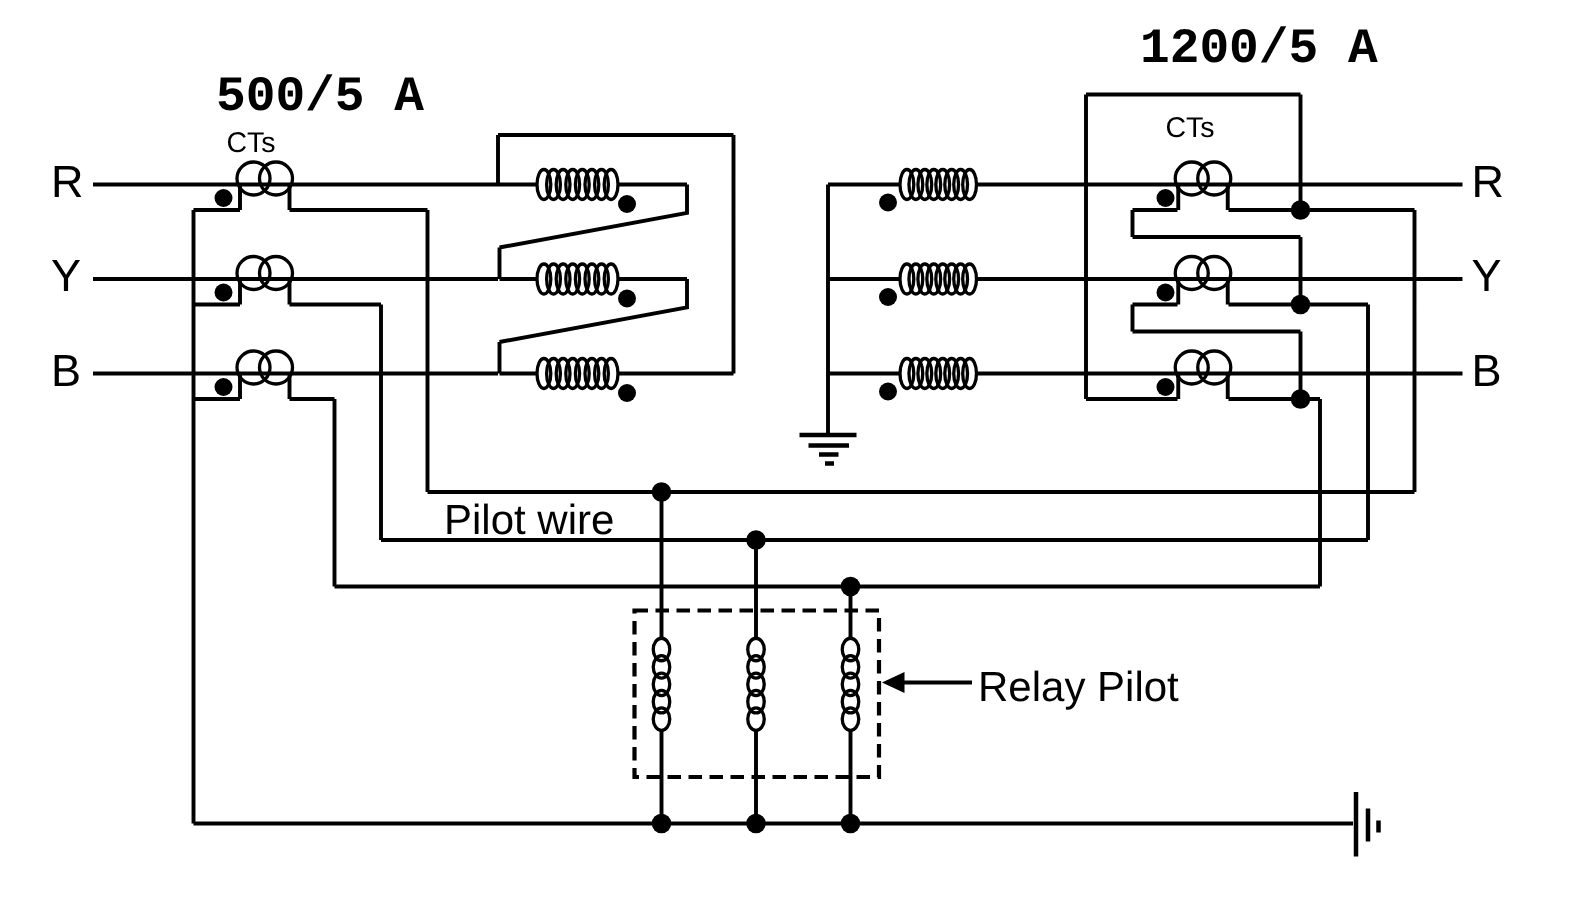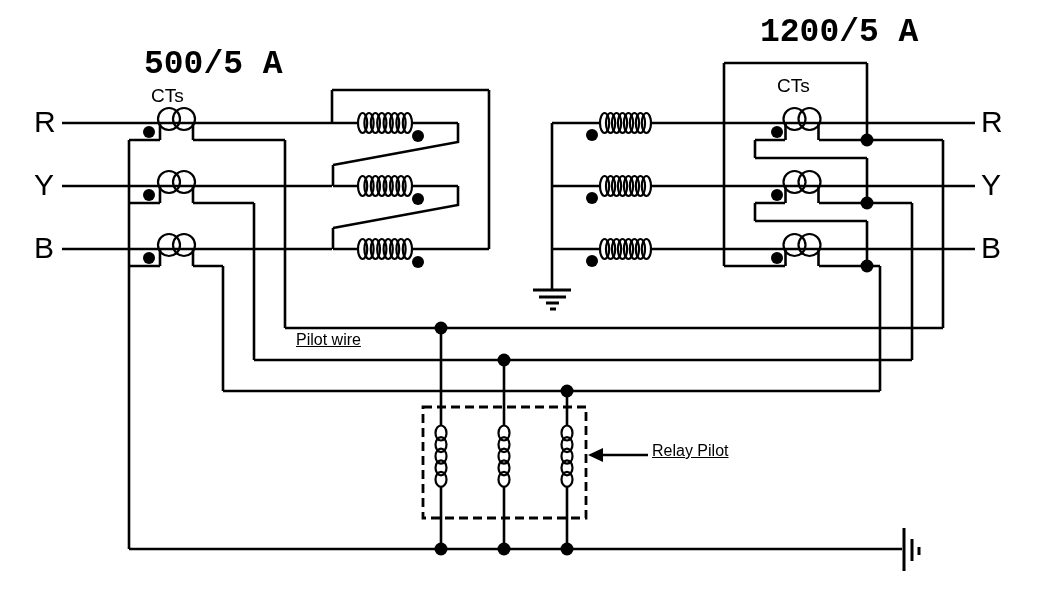--- a/index.html
+++ b/index.html
@@ -7,21 +7,21 @@
          font-family:"Liberation Sans",sans-serif;color:#000;}
   svg{position:absolute;left:0;top:0;}
   .wire{stroke:#000;stroke-width:2.6;fill:none;}
   .sym{stroke:#000;stroke-width:2.2;fill:none;}
   .thick{stroke:#000;stroke-width:3;fill:none;}
   .dash{stroke:#000;stroke-width:2.8;fill:none;stroke-dasharray:9 5;}
   .dot{fill:#000;stroke:none;}
   .lbl{position:absolute;white-space:nowrap;line-height:1.12;}
   .serif{font-family:Liberation Mono, monospace;font-weight:bold;font-size:33px;}
   .sans18{font-size:19px;}
-  .sans20{font-size:16px;text-decoration:underline;}
+  .sans20{font-size:28px;}
   .phase{font-size:30px;}
 </style>
 </head>
 <body>
 
 <div class="stage">
 
   <svg width="1049" height="614" viewBox="0 0 1049 614">
 
     <path class="wire" d="M62,123H332 M62,186H332 M62,249H332 M552,123H600 M552,186H600 M552,249H600 M651,123H975 M651,186H975 M651,249H975"></path>

